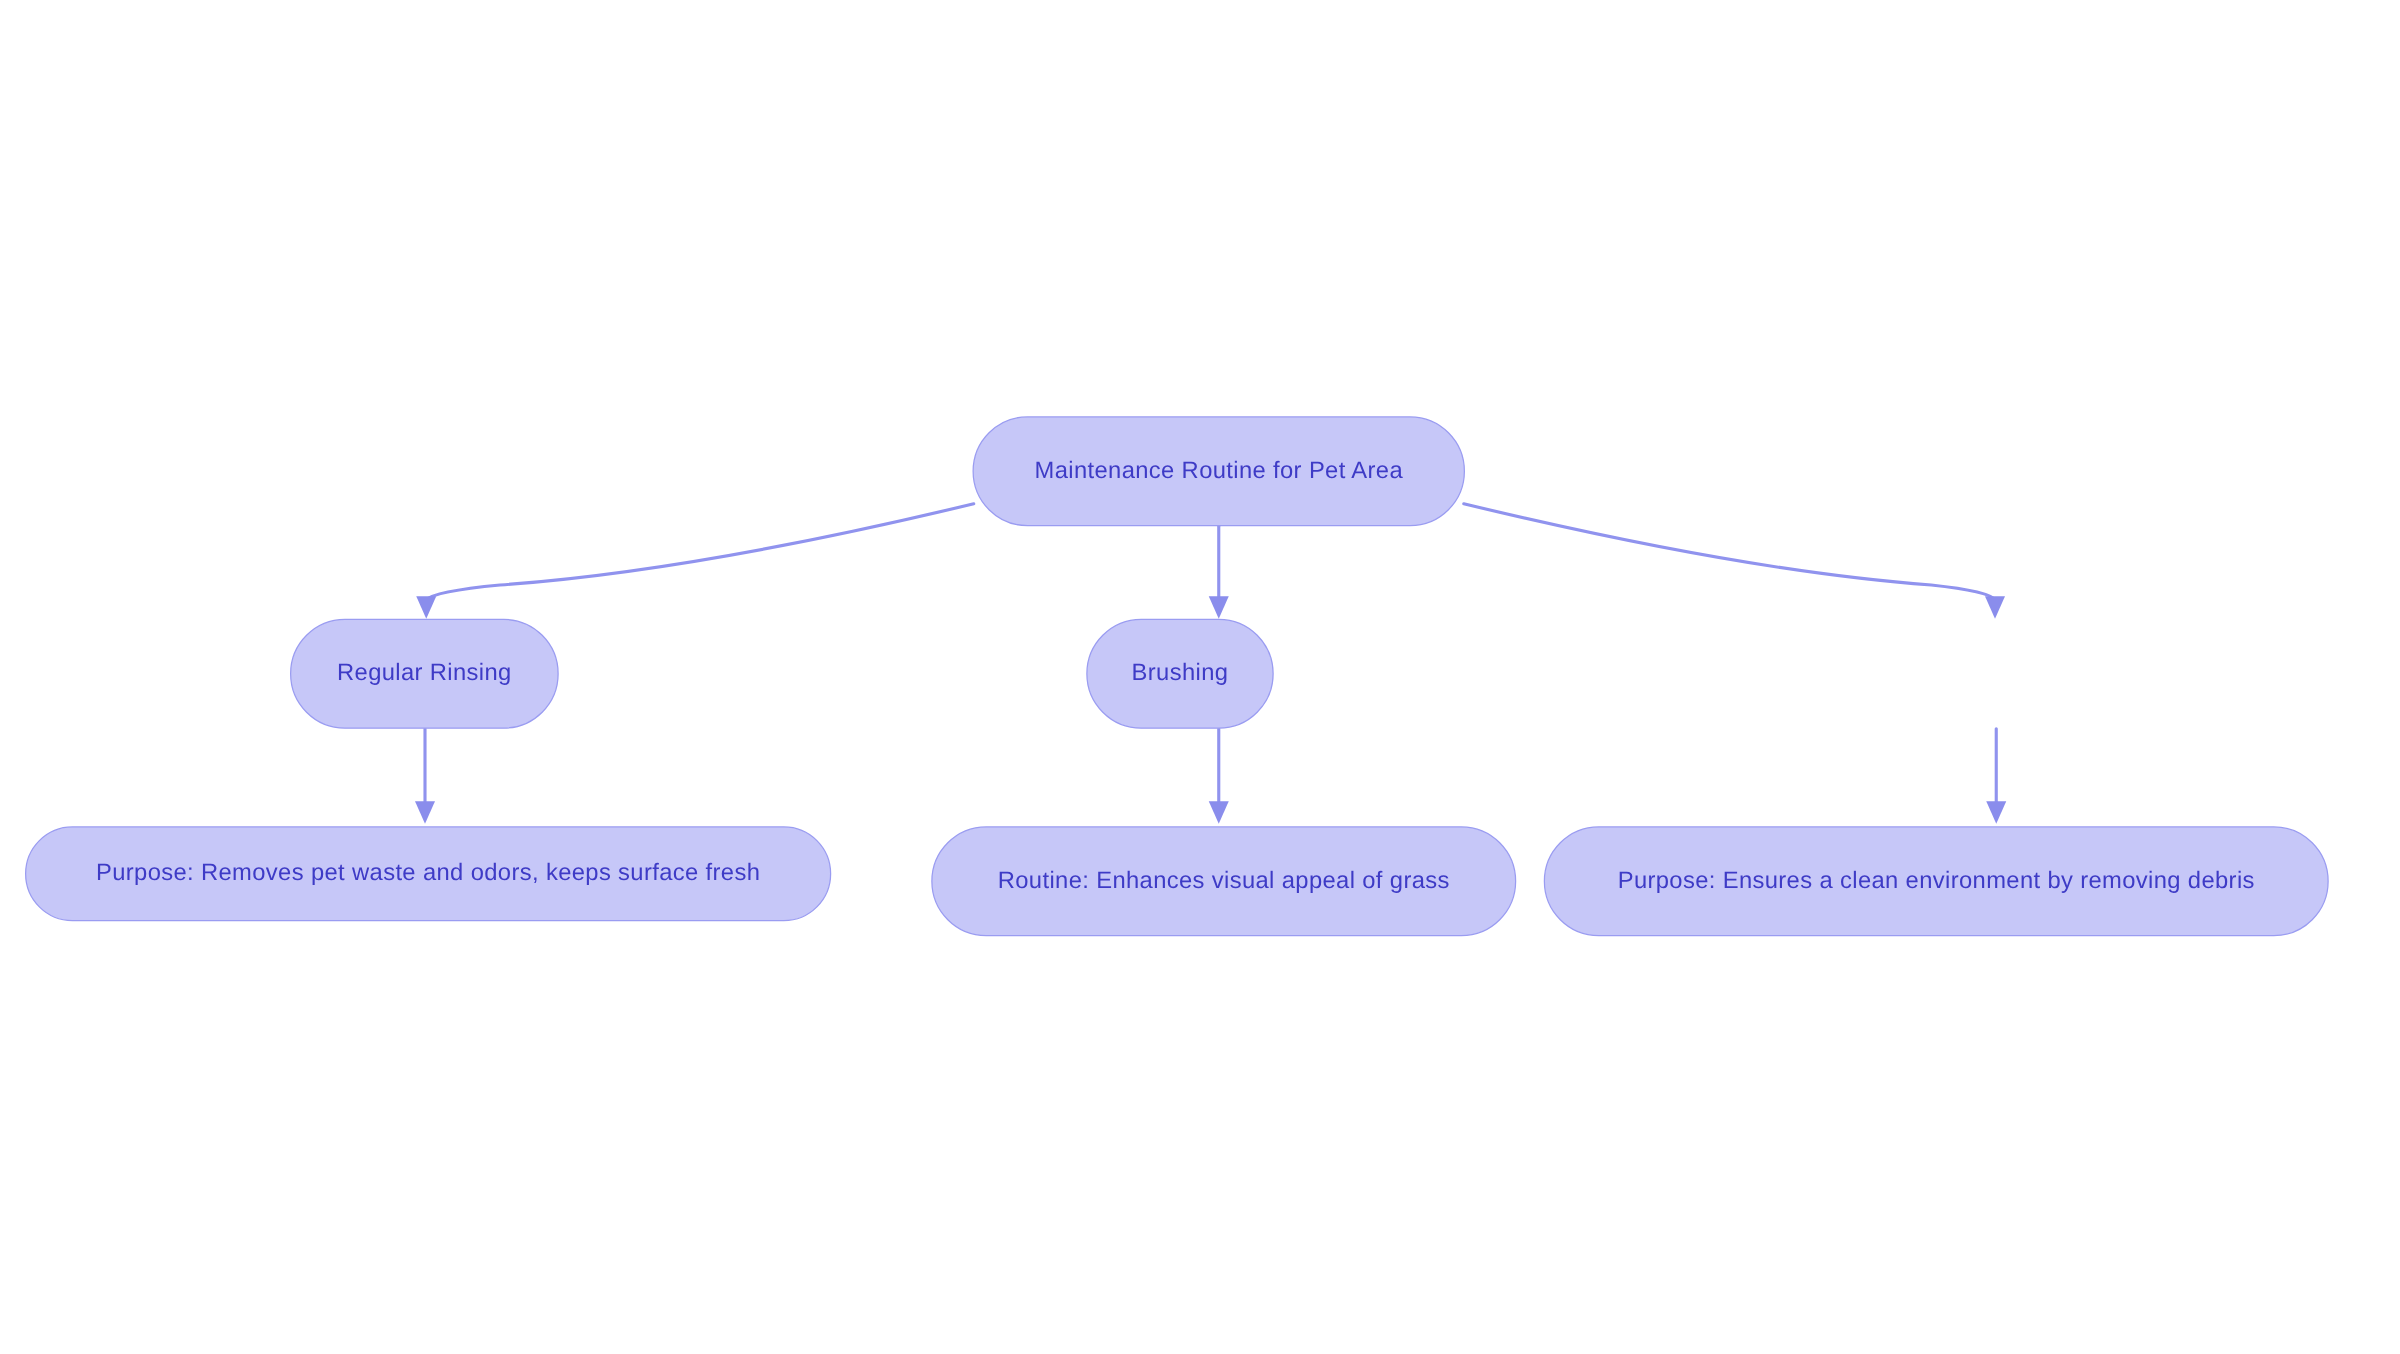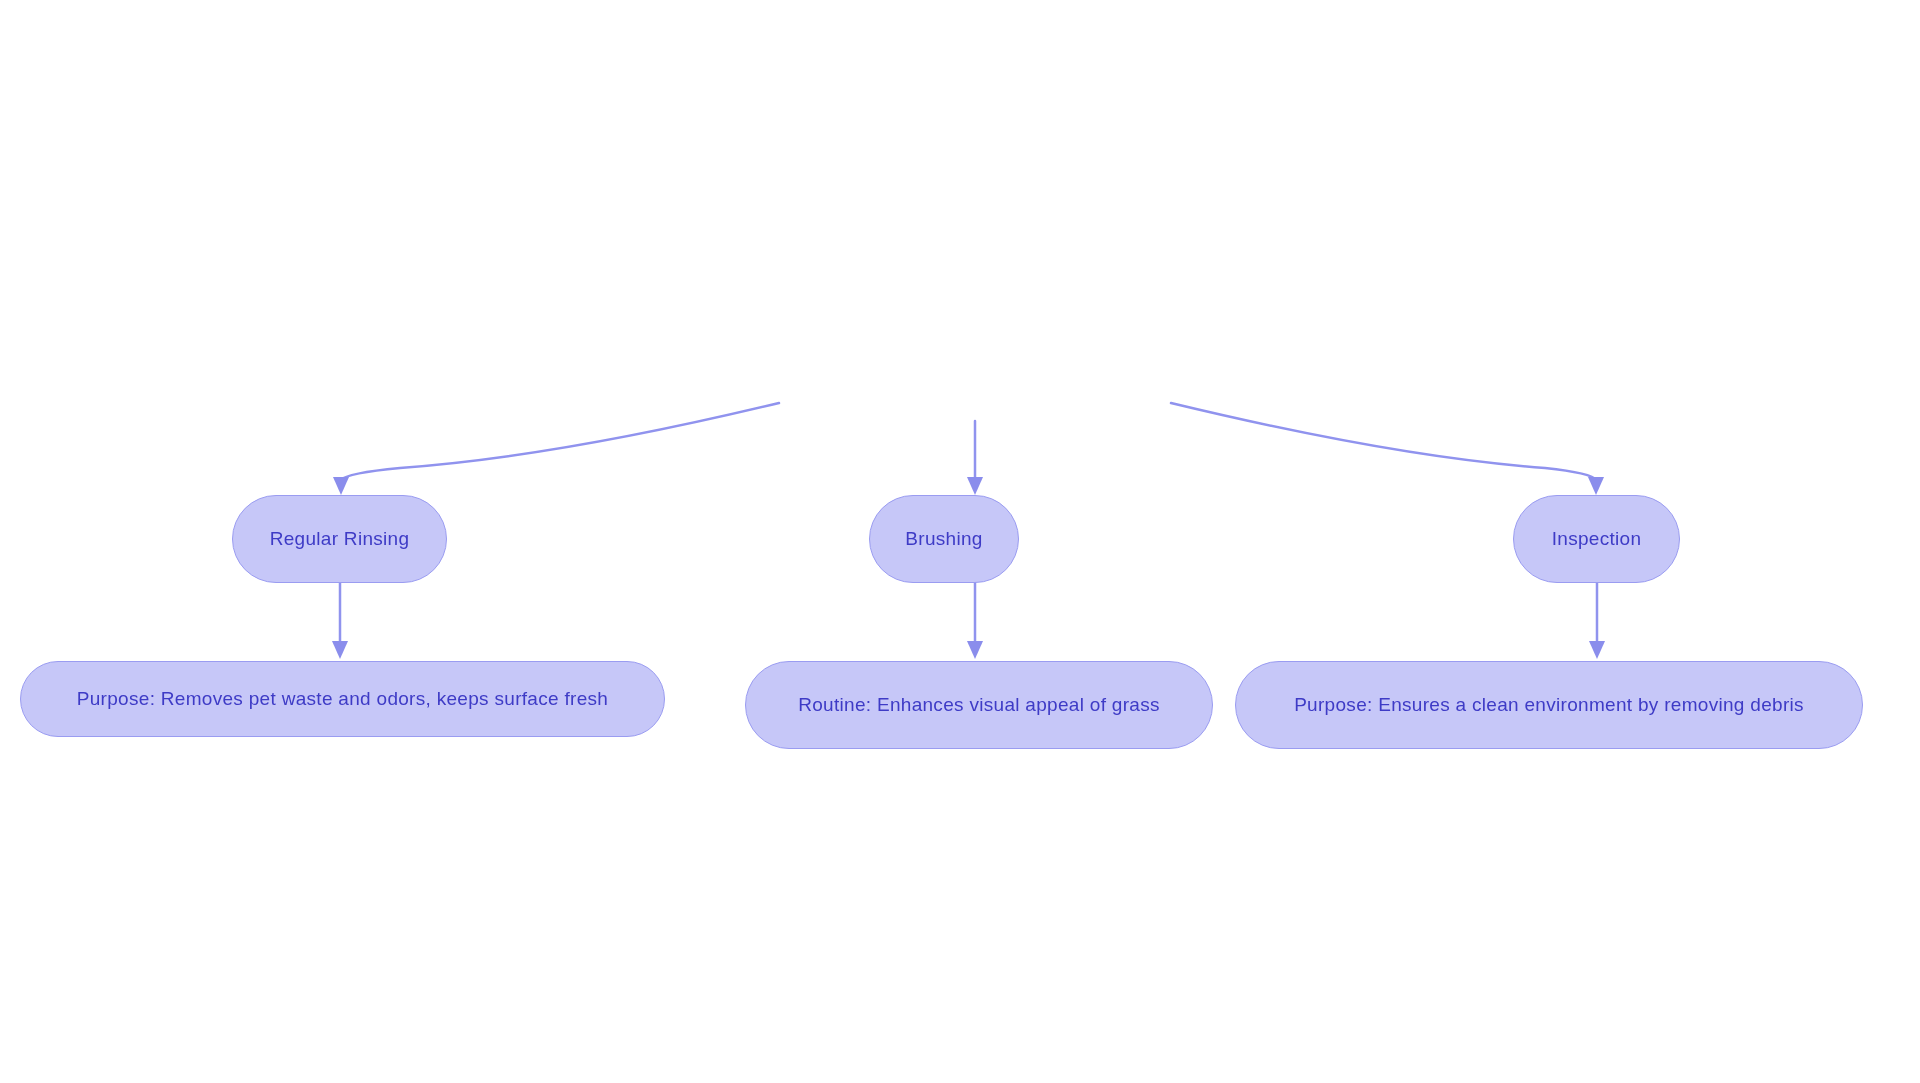--- a/index.html
+++ b/index.html
@@ -72,32 +72,32 @@
     <path class="edge" d="M 340 583 L 340 642"></path>
     <polygon class="arrow" points="332,641 348,641 340,659"></polygon>
 
     <path class="edge" d="M 975 583 L 975 642"></path>
     <polygon class="arrow" points="967,641 983,641 975,659"></polygon>
 
     <path class="edge" d="M 1597 583 L 1597 642"></path>
     <polygon class="arrow" points="1589,641 1605,641 1597,659"></polygon>
   </svg>
 
+  <div class="node" style="left:778px; top:333px; width:394px; height:88px;">
+    <span>Maintenance Routine for Pet Area</span>
+  </div>
 
   <div class="node" style="left:232px; top:495px; width:215px; height:88px;align-items:center;">
     <span>Regular Rinsing</span>
   </div>
 
   <div class="node" style="left:869px; top:495px; width:150px; height:88px;">
     <span>Brushing</span>
   </div>
 
-  <div class="node" style="left:1513px; top:495px; width:167px; height:88px;">
-    <span>Inspection</span>
-  </div>
 
   <div class="node" style="left:20px; top:661px; width:645px; height:76px;">
     <span>Purpose: Removes pet waste and odors, keeps surface fresh</span>
   </div>
 
   <div class="node" style="left:745px; top:661px; width:468px; height:88px;">
     <span>Routine: Enhances visual appeal of grass</span>
   </div>
 
   <div class="node" style="left:1235px; top:661px; width:628px; height:88px;">

